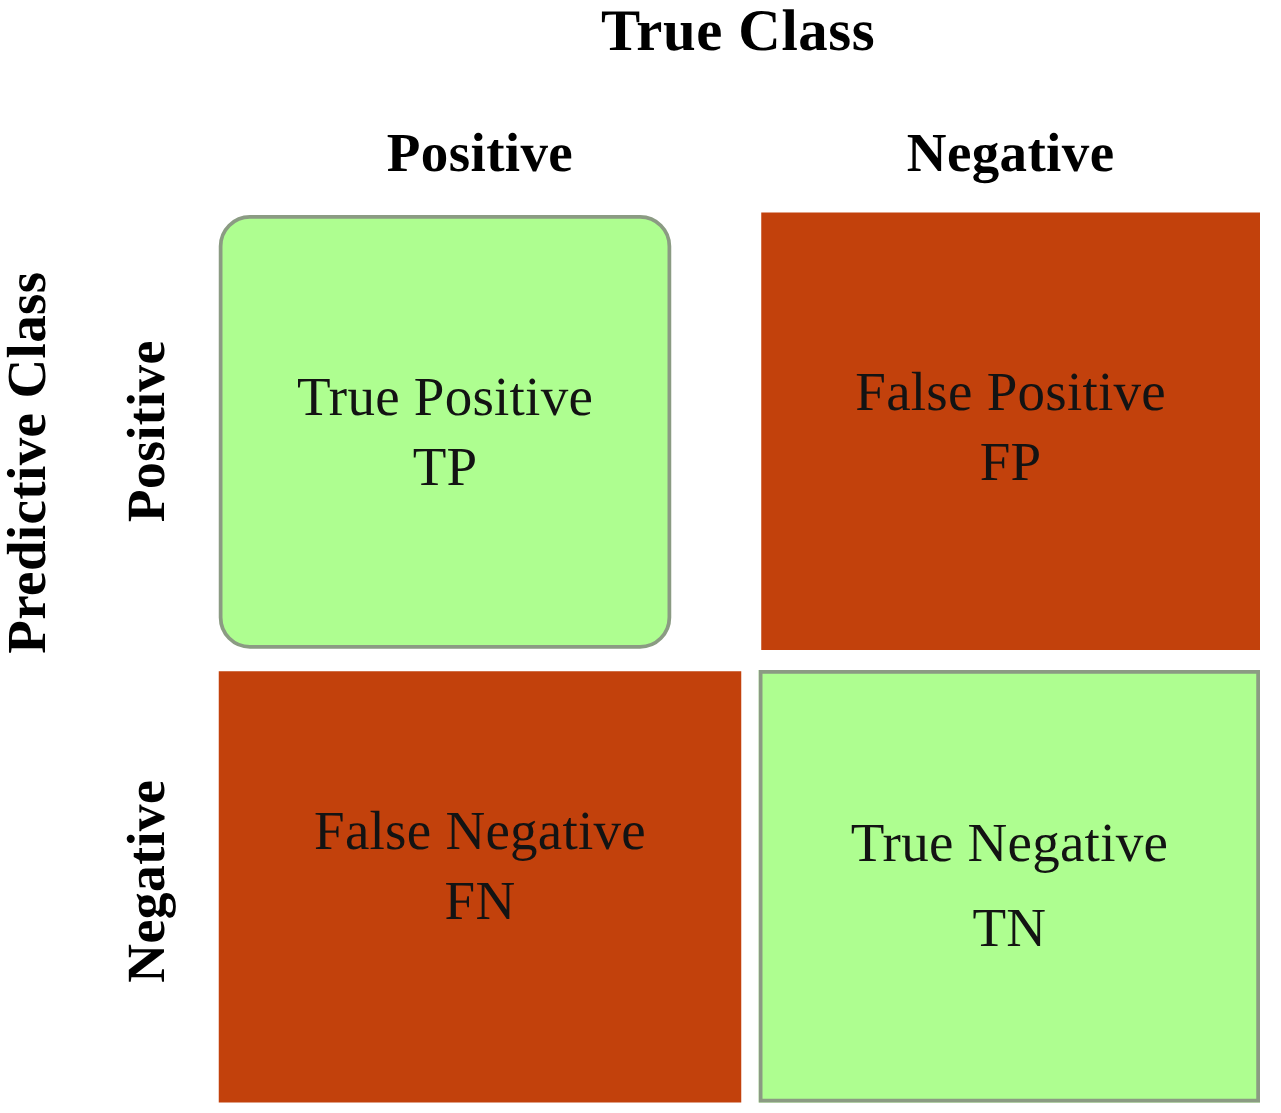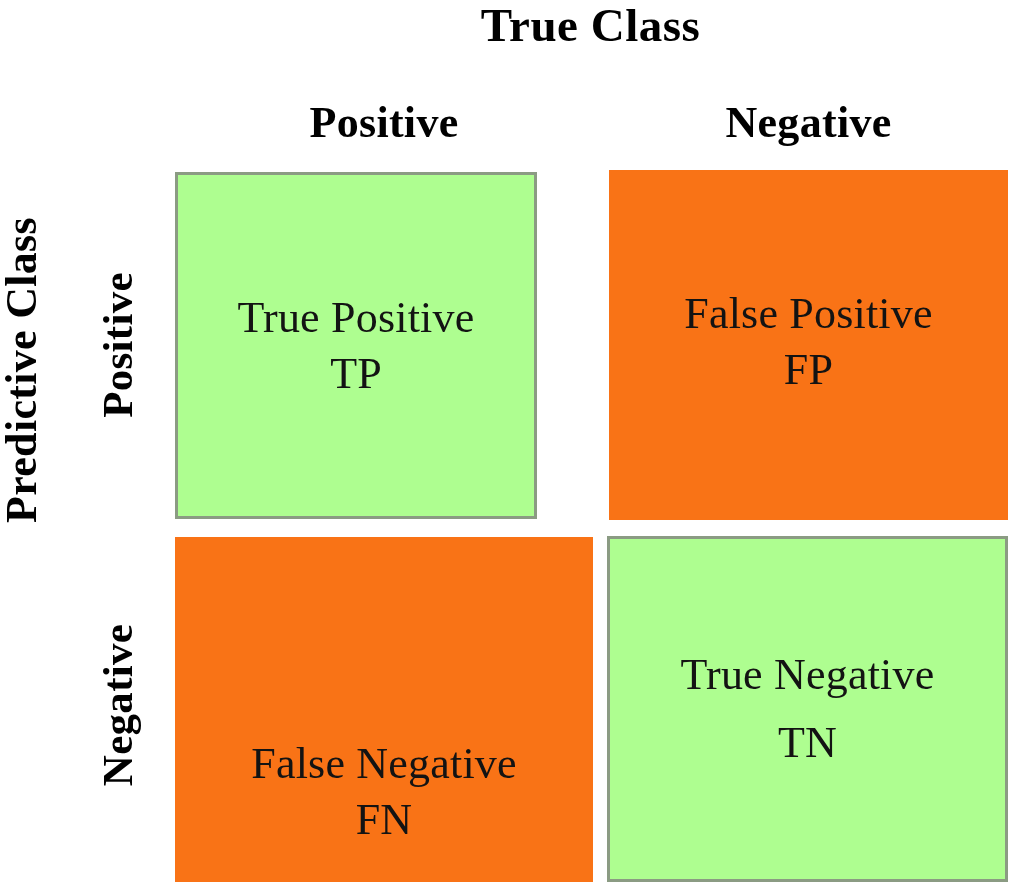--- a/index.html
+++ b/index.html
@@ -107,31 +107,31 @@
     color: #131313;
   }
   .cell .cell-label { display: block; white-space: nowrap; }
   .cell .cell-abbr  { display: block; white-space: nowrap; font-family: Liberation Serif, serif; }
 
   .cell-green {
     background: #aefe90;
     border: 3px solid #8b9b83;
   }
   .cell-red {
-    background: #f97316;
+    background: #c2410c;
     border: 0;
   }
 
-  #cell-tp { left: 175px; top: 172px; width: 362px; height: 347px; }
+  #cell-tp { left: 175px; top: 172px; width: 362px; height: 347px; border-radius: 25px; }
   #cell-fp { left: 609px; top: 170px; width: 399px; height: 350px; }
   #cell-fn { left: 175px; top: 537px; width: 418px; height: 345px; }
   #cell-tn { left: 607px; top: 536px; width: 401px; height: 346px; gap: 12px; }
 
   
-  #cell-fn { justify-content: flex-end; padding-bottom: 34px; }
+  #cell-fn { justify-content: center; padding-bottom: 34px; }
   #cell-fp { padding-bottom: 6px; }
 </style>
 </head>
 <body>
 
 <div id="true-class-title"><span>True Class</span></div>
 
 <div class="col-header" id="col-header-positive">Positive</div>
 
 <div class="col-header" id="col-header-negative">Negative</div>

